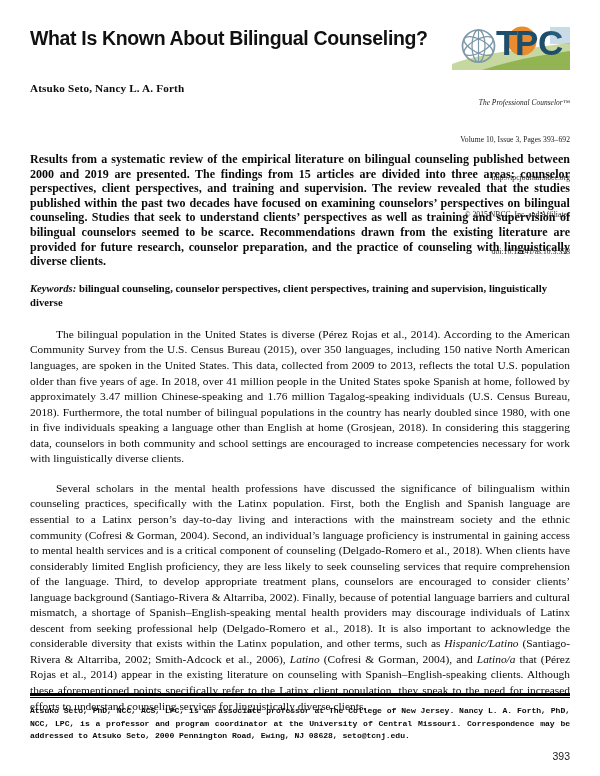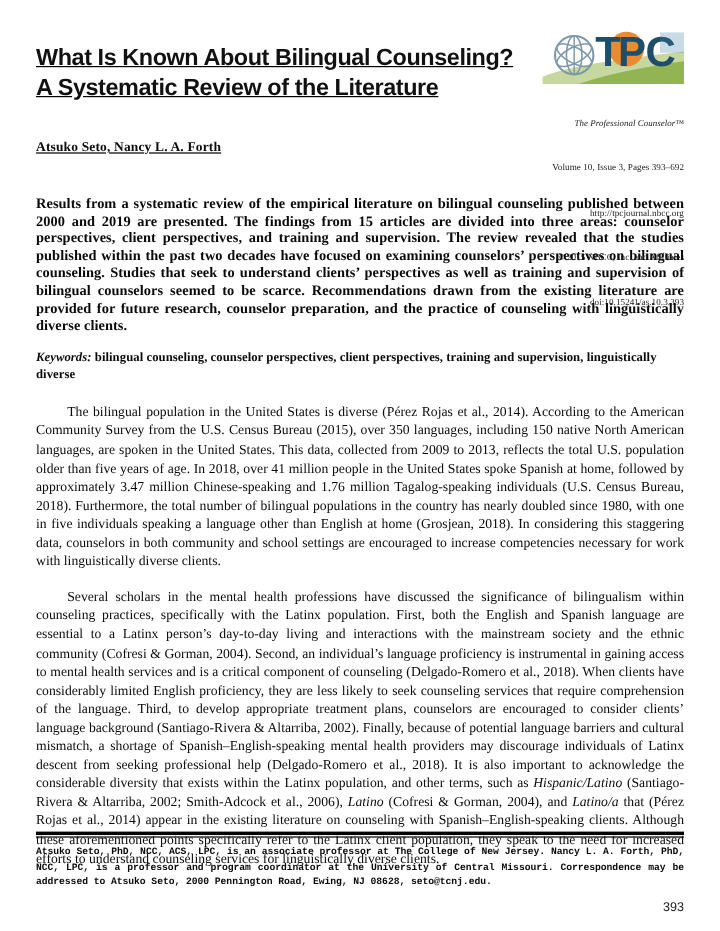--- a/index.html
+++ b/index.html
@@ -21,23 +21,22 @@
     left: 0; top: 0;
     width: 600px;
     height: 776px;
     box-sizing: border-box;
     padding: 0 30px;
   }
 
   
   .header {
     position: relative;
-    padding-top: 36px;
+    padding-top: 26px;
     min-height: 104px;
-    text-decoration: underline;
   }
   .title-block {
     width: 400px;
   }
   .title-line {
     font-family: "Liberation Sans", "DejaVu Sans", sans-serif;
     font-weight: bold;
     font-size: 19.5px;
     line-height: 25px;
     letter-spacing: -0.35px;
@@ -161,21 +160,20 @@
 </style>
 </head>
 <body>
 
 <div class="page">
 
   <div class="header">
 
     <div class="title-block">
       <div class="title-line">What Is Known About Bilingual Counseling?</div>
-      <div class="title-line">A Systematic Review of the Literature</div>
       <div class="authors">Atsuko Seto, Nancy L. A. Forth</div>
     </div>
 
     <div class="journal-block">
 
       <svg class="logo" viewBox="0 0 236 100">
 
         <rect x="0" y="0" width="236" height="100" fill="#ffffff"></rect>
 
         <path d="M0 88 C60 66, 140 58, 236 46 L236 100 L0 100 Z" fill="#c3d69b" opacity="0.95"></path>

